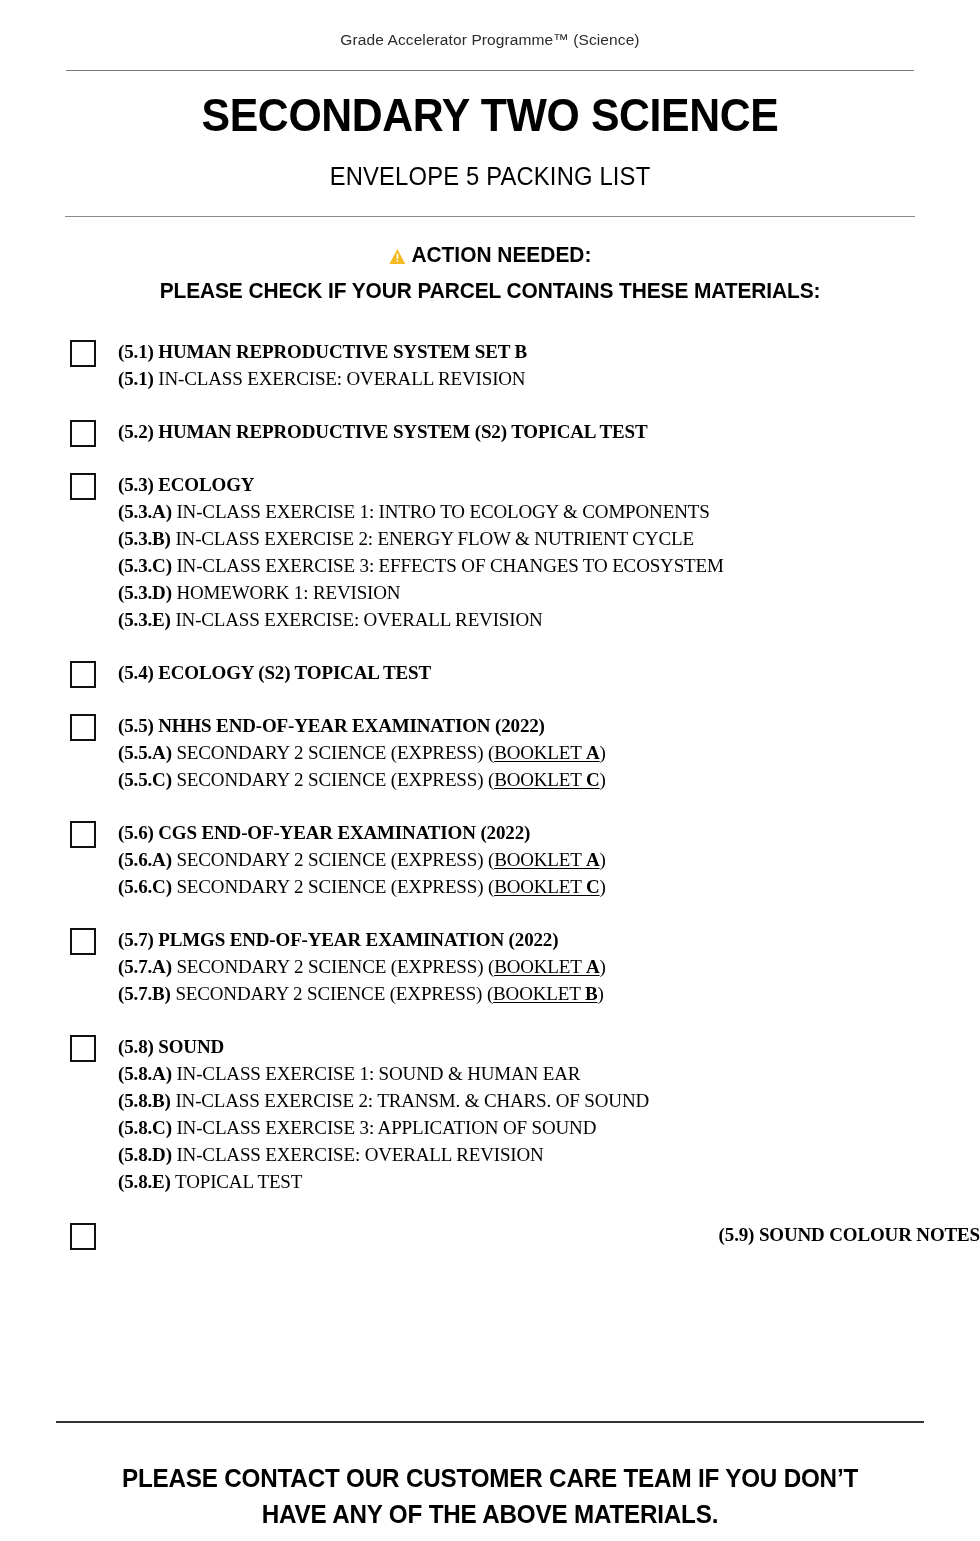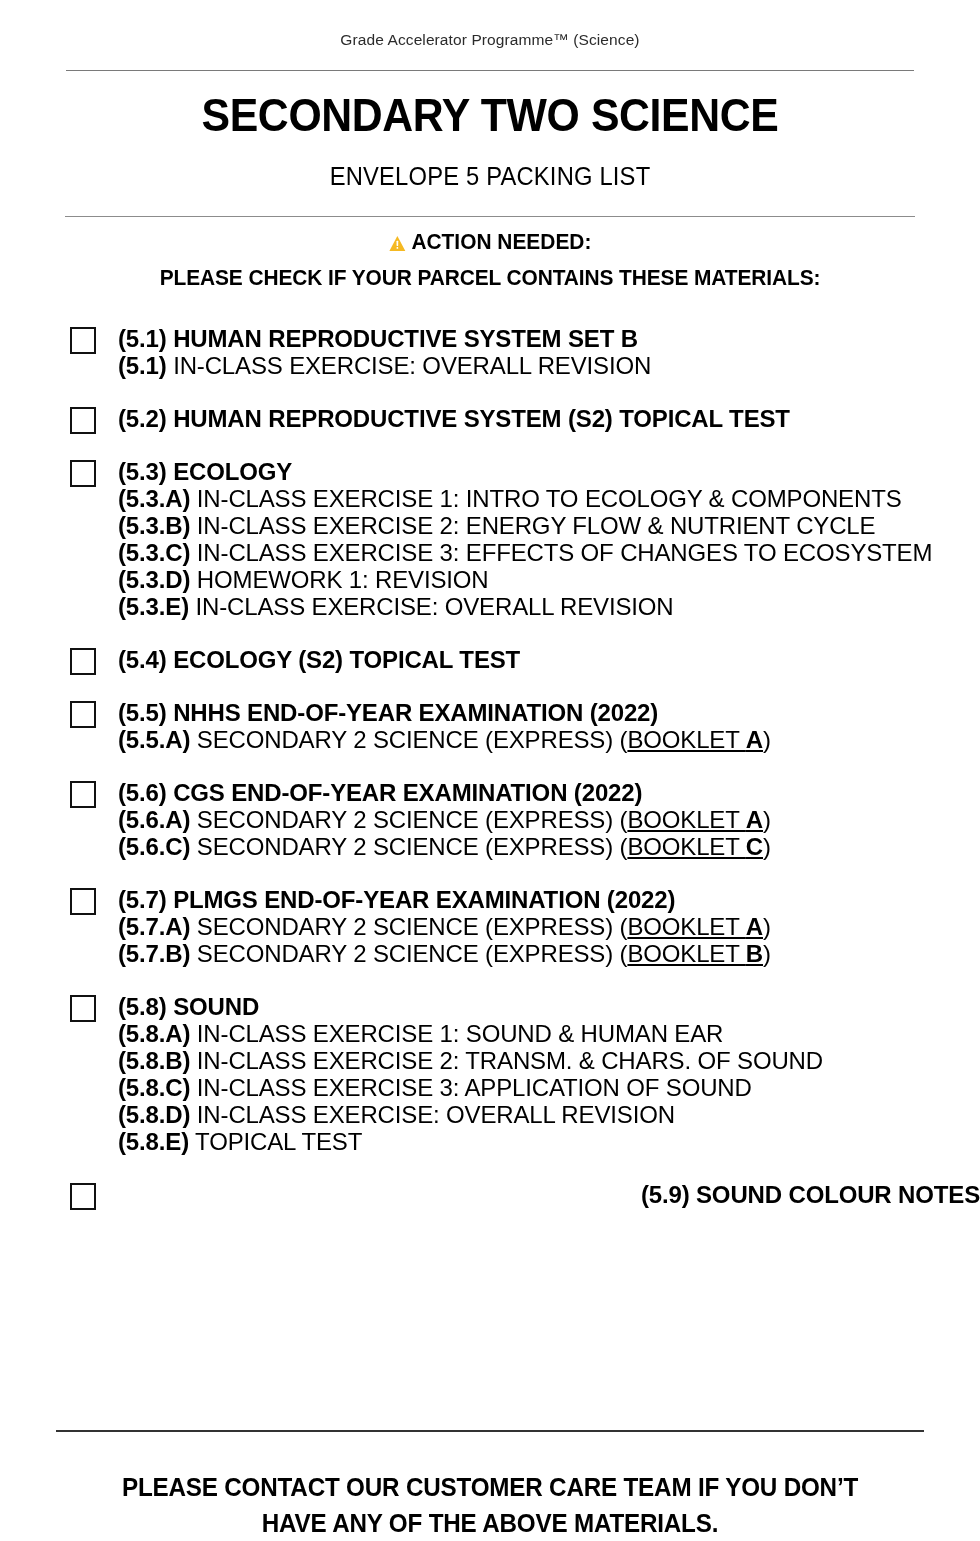--- a/index.html
+++ b/index.html
@@ -69,21 +69,21 @@
     font-size: 25px;
     font-weight: 400;
     letter-spacing: 0.2px;
     margin-top: 22px;
     transform: scaleX(0.95);
   }
 
   
   .action-block {
     text-align: center;
-    margin-top: 12px;
+    margin-top: 25px;
   }
   .action-line-1 {
     font-size: 22px;
     font-weight: 700;
     letter-spacing: 0px;
     display: flex;
     align-items: center;
     justify-content: center;
     gap: 5px;
     transform: scaleX(0.95);
@@ -121,24 +121,25 @@
     left: 0;
     top: 2px;
     width: 26px;
     height: 27px;
     border: 2.6px solid #111111;
     background: #ffffff;
     box-sizing: border-box;
   }
 
   .line {
-    font-size: 24px;
+    font-size: 19px;
     line-height: 27px;
     white-space: nowrap;
     letter-spacing: -0.15px;
+    font-family: Liberation Serif, serif;
   }
   .line .code {
     font-weight: 700;
   }
   .line.head {
     font-weight: 700;
   }
   .line.head .code { font-weight: 700; }
   .line.sub {
     font-weight: 400;
@@ -149,21 +150,21 @@
     text-decoration: underline;
     text-underline-offset: 2px;
   }
   .booklet b { font-weight: 700; }
 
   
   .footer {
     position: absolute;
     left: 0;
     right: 0;
-    bottom: 0;
+    bottom: 9px;
   }
   .footer-text {
     text-align: center;
     font-size: 25.5px;
     font-weight: 700;
     line-height: 36px;
     letter-spacing: -0.2px;
     margin-top: 37px;
     transform: scaleX(0.95);
   }
@@ -217,20 +218,21 @@
         <div class="line sub"><span class="code">(5.3.E)</span> <span class="body">IN-CLASS EXERCISE: OVERALL REVISION</span></div>
       </div>
       <div class="item">
         <div class="checkbox"></div>
         <div class="line head"><span class="code">(5.4)</span> <span class="body">ECOLOGY (S2) TOPICAL TEST</span></div>
       </div>
       <div class="item">
         <div class="checkbox"></div>
         <div class="line head"><span class="code">(5.5)</span> <span class="body">NHHS END-OF-YEAR EXAMINATION (2022)</span></div>
         <div class="line sub"><span class="code">(5.5.A)</span> <span class="body">SECONDARY 2 SCIENCE (EXPRESS) (</span><span class="booklet"><span>BOOKLET </span><b>A</b></span><span>)</span></div>
+        <div class="line sub"><span class="code">(5.5.C)</span> <span class="body">SECONDARY 2 SCIENCE (EXPRESS) (</span><span class="booklet"><span>BOOKLET </span><b>C</b></span><span>)</span></div>
       </div>
       <div class="item">
         <div class="checkbox"></div>
         <div class="line head"><span class="code">(5.6)</span> <span class="body">CGS END-OF-YEAR EXAMINATION (2022)</span></div>
         <div class="line sub"><span class="code">(5.6.A)</span> <span class="body">SECONDARY 2 SCIENCE (EXPRESS) (</span><span class="booklet"><span>BOOKLET </span><b>A</b></span><span>)</span></div>
         <div class="line sub"><span class="code">(5.6.C)</span> <span class="body">SECONDARY 2 SCIENCE (EXPRESS) (</span><span class="booklet"><span>BOOKLET </span><b>C</b></span><span>)</span></div>
       </div>
       <div class="item">
         <div class="checkbox"></div>
         <div class="line head"><span class="code">(5.7)</span> <span class="body">PLMGS END-OF-YEAR EXAMINATION (2022)</span></div>

